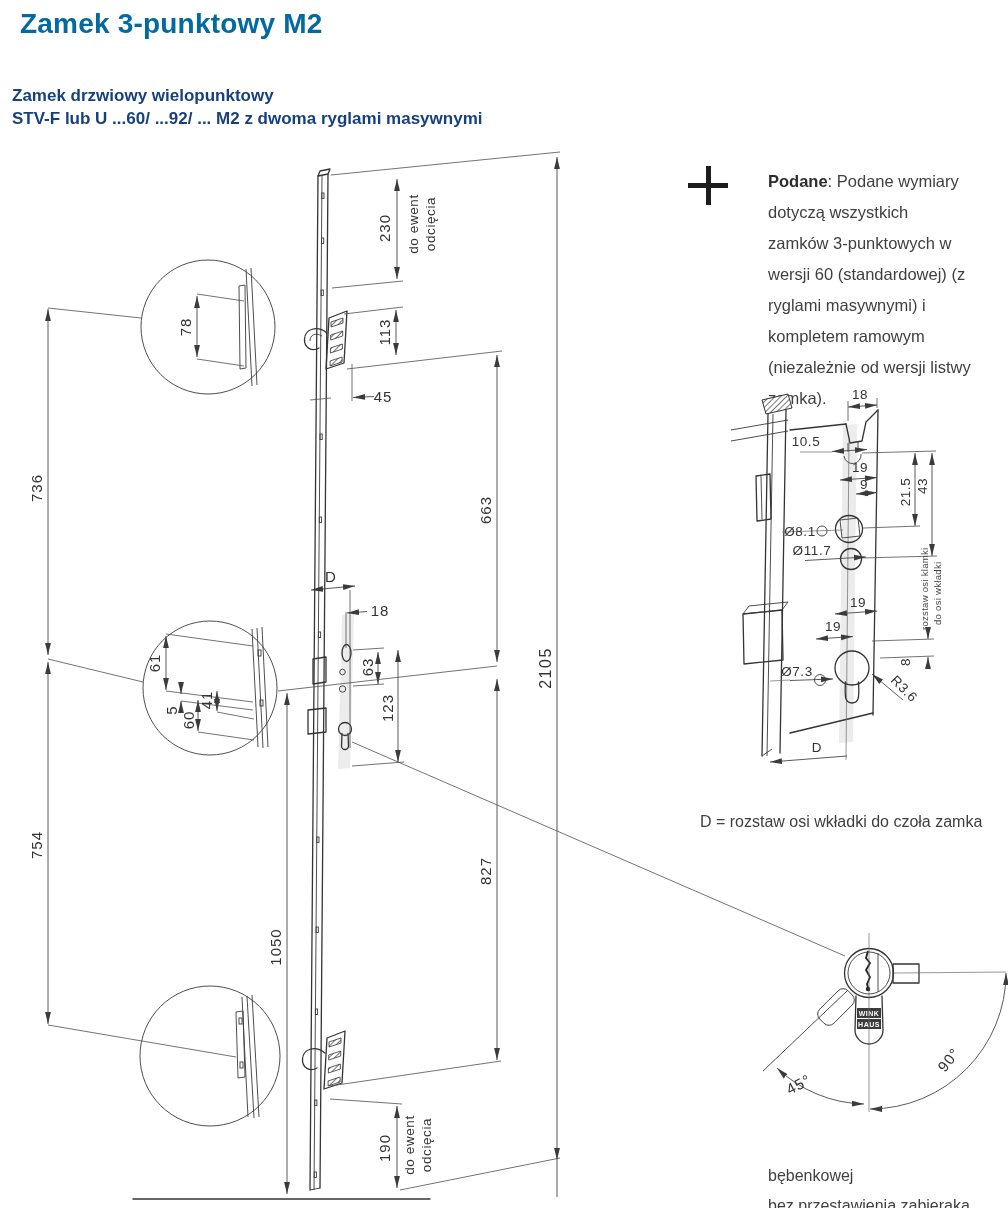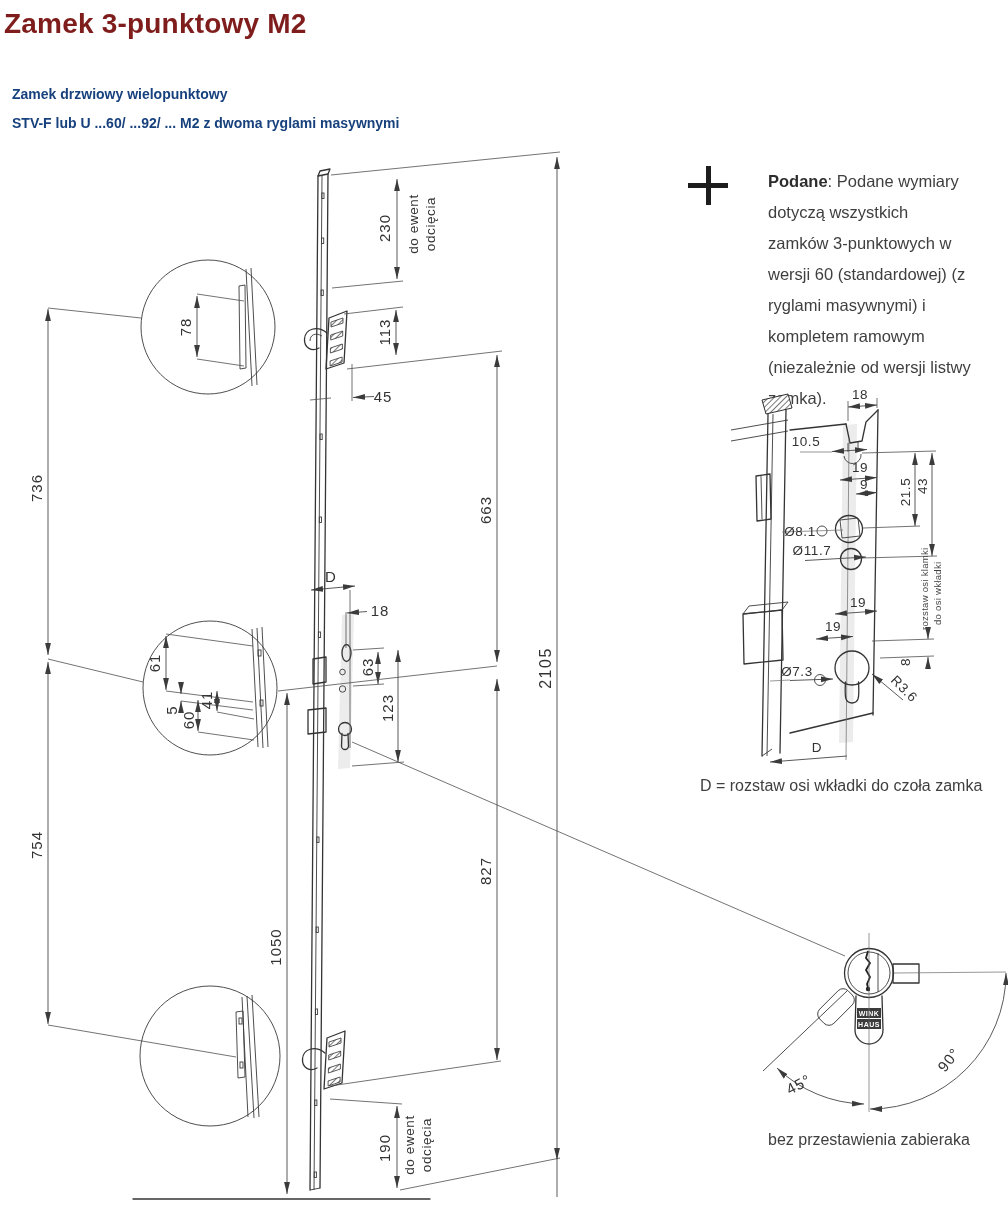--- a/index.html
+++ b/index.html
@@ -1,24 +1,24 @@
 <!DOCTYPE html>
 <html><head>
 <meta charset="utf-8">
 <style>
   html,body{margin:0;padding:0;background:#ffffff;}
   #page{position:relative;width:1008px;height:1208px;background:#fff;overflow:hidden;
         font-family:"Liberation Sans", sans-serif;color:#3c3c3c;}
-  .title{position:absolute;left:4px;top:8px;font-size:28px;font-weight:bold;color:#7f1d1d;letter-spacing:0.2px;}
-  .sub{position:absolute;left:12px;font-size:14px;font-weight:bold;color:#17417d;}
+  .title{position:absolute;left:20px;top:8px;font-size:28px;font-weight:bold;color:#0369a1;letter-spacing:0.2px;}
+  .sub{position:absolute;left:12px;font-size:17px;font-weight:bold;color:#17417d;}
   .sub1{top:86px;}
-  .sub2{top:109px;margin-top:6px;}
+  .sub2{top:109px;}
   .note{position:absolute;left:768px;top:166px;width:205px;font-size:16.5px;line-height:31px;color:#3f3f3f;}
   .note b{color:#2d2d2d;}
-  .cap{position:absolute;font-size:16px;color:#3f3f3f;}
+  .cap{position:absolute;font-size:16px;color:#3f3f3f;margin-top:36px;}
   .capD{left:700px;top:777px;width:308px;}
   .capCyl{left:768px;top:1125px;width:240px;line-height:30px;}
   svg{position:absolute;left:0;top:0;}
   svg text{font-family:"Liberation Sans", sans-serif;fill:#333;}
   .dt{font-size:15px;letter-spacing:1px;}
   .dtl{font-size:16px;letter-spacing:1.5px;}
   .dts{font-size:13.5px;letter-spacing:0.6px;}
   .dtt{font-size:9.5px;letter-spacing:0.3px;fill:#444;}
   .brand{font-size:7px;fill:#fff;font-weight:bold;letter-spacing:0.5px;}
   .obj{stroke:#343434;stroke-width:1.3;fill:none;stroke-linecap:round;stroke-linejoin:round;}
@@ -35,20 +35,21 @@
 
   <div class="title">Zamek 3-punktowy M2</div>
   <div class="sub sub1">Zamek drzwiowy wielopunktowy</div>
   <div class="sub sub2">STV-F lub U ...60/ ...92/ ... M2 z dwoma ryglami masywnymi</div>
 
   <div class="note"><b>Podane</b><span>: Podane wymiary dotyczą wszystkich zamków 3-punktowych w wersji 60 (standardowej) (z ryglami masywnymi) i kompletem ramowym (niezależnie od wersji listwy zamka).</span></div>
 
   <div class="cap capD">D = rozstaw osi wkładki do czoła zamka</div>
 
   <div class="cap capCyl">
+    <div>bębenkowej</div>
     <div>bez przestawienia zabieraka</div>
   </div>
 
   <svg width="1008" height="1208" viewBox="0 0 1008 1208">
     <defs>
       <marker id="ae" orient="auto" markerUnits="userSpaceOnUse" markerWidth="13" markerHeight="8" refX="12" refY="3.5">
         <path d="M12,3.5 L0,0.6 L0,6.4 Z" fill="#3b3b3b"></path>
       </marker>
       <marker id="as" orient="auto-start-reverse" markerUnits="userSpaceOnUse" markerWidth="13" markerHeight="8" refX="12" refY="3.5">
         <path d="M12,3.5 L0,0.6 L0,6.4 Z" fill="#3b3b3b"></path>

